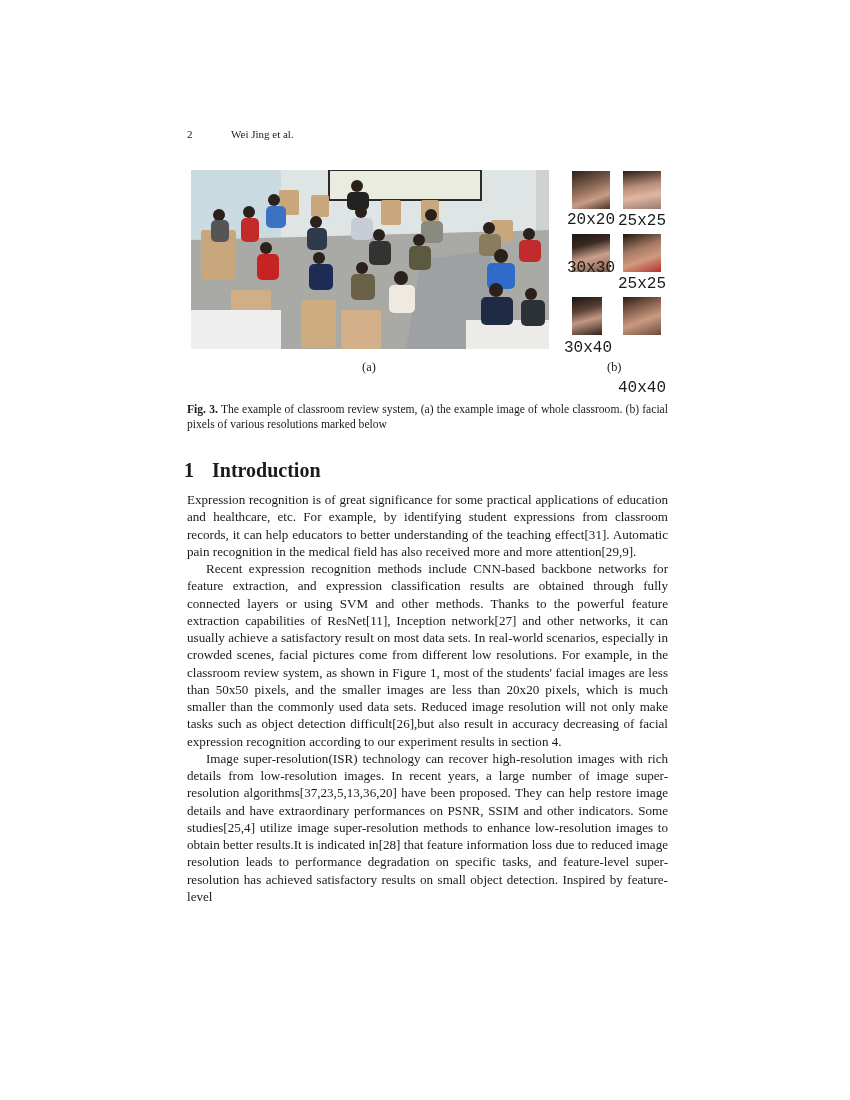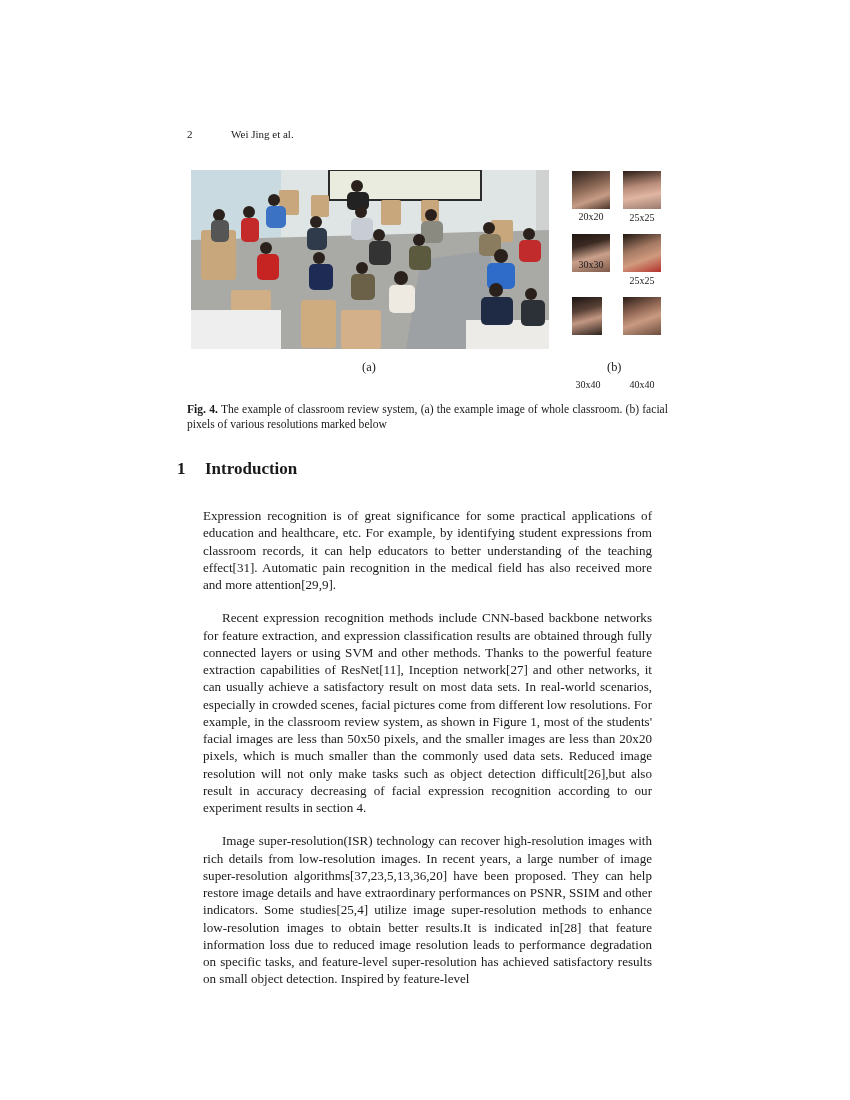--- a/index.html
+++ b/index.html
@@ -7,30 +7,30 @@
          font-family: "DejaVu Serif", "Liberation Serif", serif; color: #1a1a1a; }
   .page-header { position: absolute; top: 128px; left: 187px; font-size: 11px; font-family: "Liberation Serif", serif; }
   .page-header .pnum { display: inline-block; width: 44px; }
   .figure-a { position: absolute; left: 191px; top: 170px; width: 358px; height: 179px; overflow: hidden;
               background: linear-gradient(180deg, #d9e3e8 0%, #e8ecea 30%, #b7a58a 55%, #8a7660 75%, #9fa3a6 100%); }
   .figure-a svg { display: block; }
   .label-a { position: absolute; left: 362px; top: 360px; font-size: 12.4px; font-family: "Liberation Serif", serif; }
   .label-b { position: absolute; left: 607px; top: 360px; font-size: 12.4px; font-family: "Liberation Serif", serif; }
   .faces { position: absolute; left: 570px; top: 171px; width: 95px; }
   .face { position: absolute; width: 38px; height: 38px; overflow: hidden; }
-  .face-cap { position: absolute; width: 50px; text-align: center; font-size: 10px; font-family: Liberation Serif, serif; }
+  .face-cap { position: absolute; width: 50px; text-align: center; font-size: 16px; font-family: Liberation Mono, monospace; }
   .caption { position: absolute; left: 187px; top: 402px; width: 481px; font-size: 11.6px; line-height: 15.2px;
              font-family: "Liberation Serif", serif; text-align: justify; }
   .caption b { font-weight: bold; }
-  .section-title { position: absolute; left: 177px; top: 459px; font-size: 17px; font-weight: bold;
+  .section-title { position: absolute; left: 184px; top: 459px; font-size: 20px; font-weight: bold;
                    font-family: "Liberation Serif", serif; }
   .section-title .snum { display: inline-block; width: 28px; }
   .body-text { position: absolute; left: 187px; top: 491px; width: 481px; font-size: 13.1px; line-height: 17.25px;
                font-family: "Liberation Serif", serif; text-align: justify; }
-  .body-text p { margin: 16px; }
+  .body-text p { margin: 0; }
   .body-text p.indent { text-indent: 19px; }
 </style>
 </head>
 <body>
 
 <div class="page-header">
   <span class="pnum">2</span><span>Wei Jing et al.</span>
 </div>
 
 <div class="figure-a">
@@ -98,30 +98,30 @@
   <div class="face-cap" style="left:-4px;top:40px;">20x20</div>
   <div class="face" style="left:53px;top:0px;background:linear-gradient(170deg,#2a1c16 0%,#b88c79 40%,#e0b6a3 65%,#9a7b6e 100%);"></div>
   <div class="face-cap" style="left:47px;top:41px;">25x25</div>
 
   <div class="face" style="left:2px;top:63px;background:linear-gradient(165deg,#1f1612 0%,#3b2a22 30%,#caa08b 60%,#7d5a4a 100%);"></div>
   <div class="face-cap" style="left:-4px;top:88px;">30x30</div>
   <div class="face" style="left:53px;top:63px;background:linear-gradient(160deg,#1e1510 0%,#a57a63 40%,#d09a7e 65%,#b3302a 100%);"></div>
   <div class="face-cap" style="left:47px;top:104px;">25x25</div>
 
   <div class="face" style="left:2px;top:126px;width:30px;background:linear-gradient(165deg,#1b1411 0%,#5a4237 35%,#c39782 60%,#2c211c 100%);"></div>
-  <div class="face-cap" style="left:-7px;top:168px;margin-top:40px;">30x40</div>
+  <div class="face-cap" style="left:-7px;top:168px;">30x40</div>
   <div class="face" style="left:53px;top:126px;background:linear-gradient(160deg,#2a1d17 0%,#8f6653 35%,#c99a80 60%,#6b4c3e 100%);"></div>
   <div class="face-cap" style="left:47px;top:168px;margin-top:40px;">40x40</div>
 </div>
 
 <div class="label-a">(a)</div>
 <div class="label-b">(b)</div>
 
 <div class="caption">
-  <b>Fig. 4.</b>
+  <b>Fig. 3.</b>
   <span>The example of classroom review system, (a) the example image of whole classroom. (b) facial pixels of various resolutions marked below</span>
 </div>
 
 <div class="section-title">
   <span class="snum">1</span><span>Introduction</span>
 </div>
 
 <div class="body-text">
   <p>Expression recognition is of great significance for some practical applications of education and healthcare, etc. For example, by identifying student expressions from classroom records, it can help educators to better understanding of the teaching effect[31]. Automatic pain recognition in the medical field has also received more and more attention[29,9].</p>
   <p class="indent">Recent expression recognition methods include CNN-based backbone networks for feature extraction, and expression classification results are obtained through fully connected layers or using SVM and other methods. Thanks to the powerful feature extraction capabilities of ResNet[11], Inception network[27] and other networks, it can usually achieve a satisfactory result on most data sets. In real-world scenarios, especially in crowded scenes, facial pictures come from different low resolutions. For example, in the classroom review system, as shown in Figure 1, most of the students' facial images are less than 50x50 pixels, and the smaller images are less than 20x20 pixels, which is much smaller than the commonly used data sets. Reduced image resolution will not only make tasks such as object detection difficult[26],but also result in accuracy decreasing of facial expression recognition according to our experiment results in section 4.</p>

